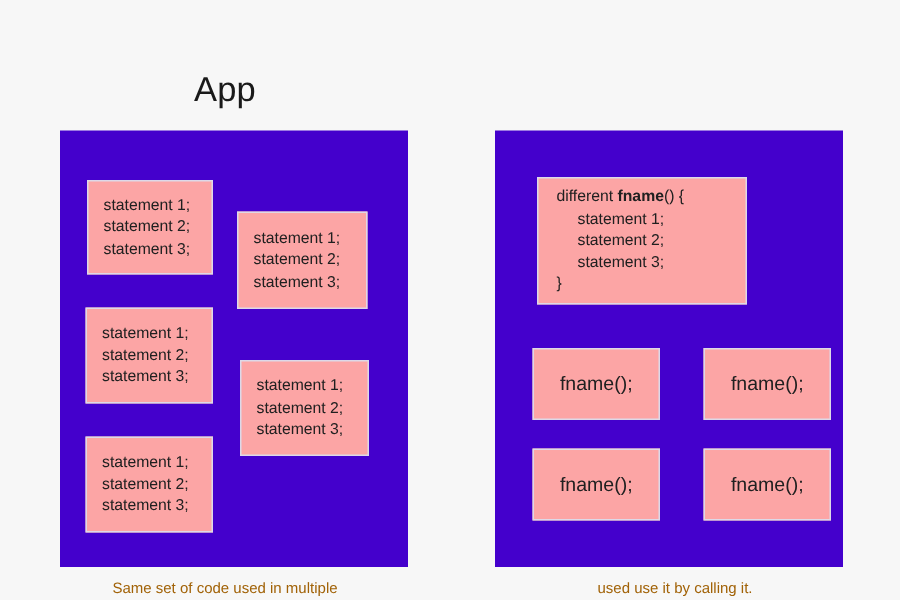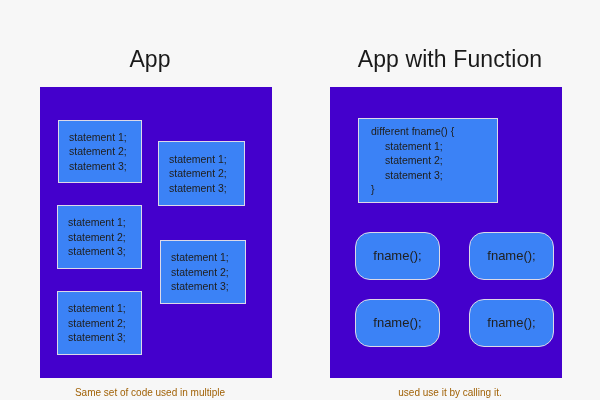--- a/index.html
+++ b/index.html
@@ -69,21 +69,21 @@
     text-align: center;
     font-size: 10px;
     color: #a16207;
     line-height: 19px;
   }
   .caption .cap-line { display: block; }
 
   
   .card {
     position: absolute;
-    background: #3b82f6;
+    background: #fca5a5;
     border: 1px solid #ddd9e8;
     box-sizing: border-box;
     display: flex;
     flex-direction: column;
     justify-content: center;
   }
   .card .line {
     font-size: 10.5px;
     color: #202020;
     line-height: 14.5px;
@@ -100,28 +100,27 @@
 
   
   .fn-card {
     left: 28px;
     top: 31px;
     width: 140px;
     height: 85px;
   }
   .fn-card .line { padding-left: 12px; }
   .fn-card .line.indent { padding-left: 26px; }
-  .fn-card .fname { font-weight: normal; }
+  .fn-card .fname { font-weight: bold; }
 
   
   .call-card {
     display: flex;
     align-items: center;
     justify-content: center;
-    border-radius: 15px;
   }
   .call-card .line {
     font-size: 13px;
     padding-left: 0;
     line-height: 16px;
   }
   .call-0 { left: 25px;  top: 145px; width: 85px; height: 48px; }
   .call-1 { left: 139px; top: 145px; width: 85px; height: 48px; }
   .call-2 { left: 25px;  top: 212px; width: 85px; height: 48px; }
   .call-3 { left: 139px; top: 212px; width: 85px; height: 48px; }
@@ -170,21 +169,20 @@
     </div>
 
     <div class="caption">
       <span class="cap-line">Same set of code used in multiple</span>
     </div>
 
   </div>
 
   <div class="column right">
 
-    <div class="panel-title">App with Function</div>
 
     <div class="app-box right-box">
 
       <div class="card fn-card">
         <span class="line"><span>different </span><span class="fname">fname</span><span>() {</span></span>
         <span class="line indent">statement 1;</span>
         <span class="line indent">statement 2;</span>
         <span class="line indent">statement 3;</span>
         <span class="line">}</span>
       </div>

